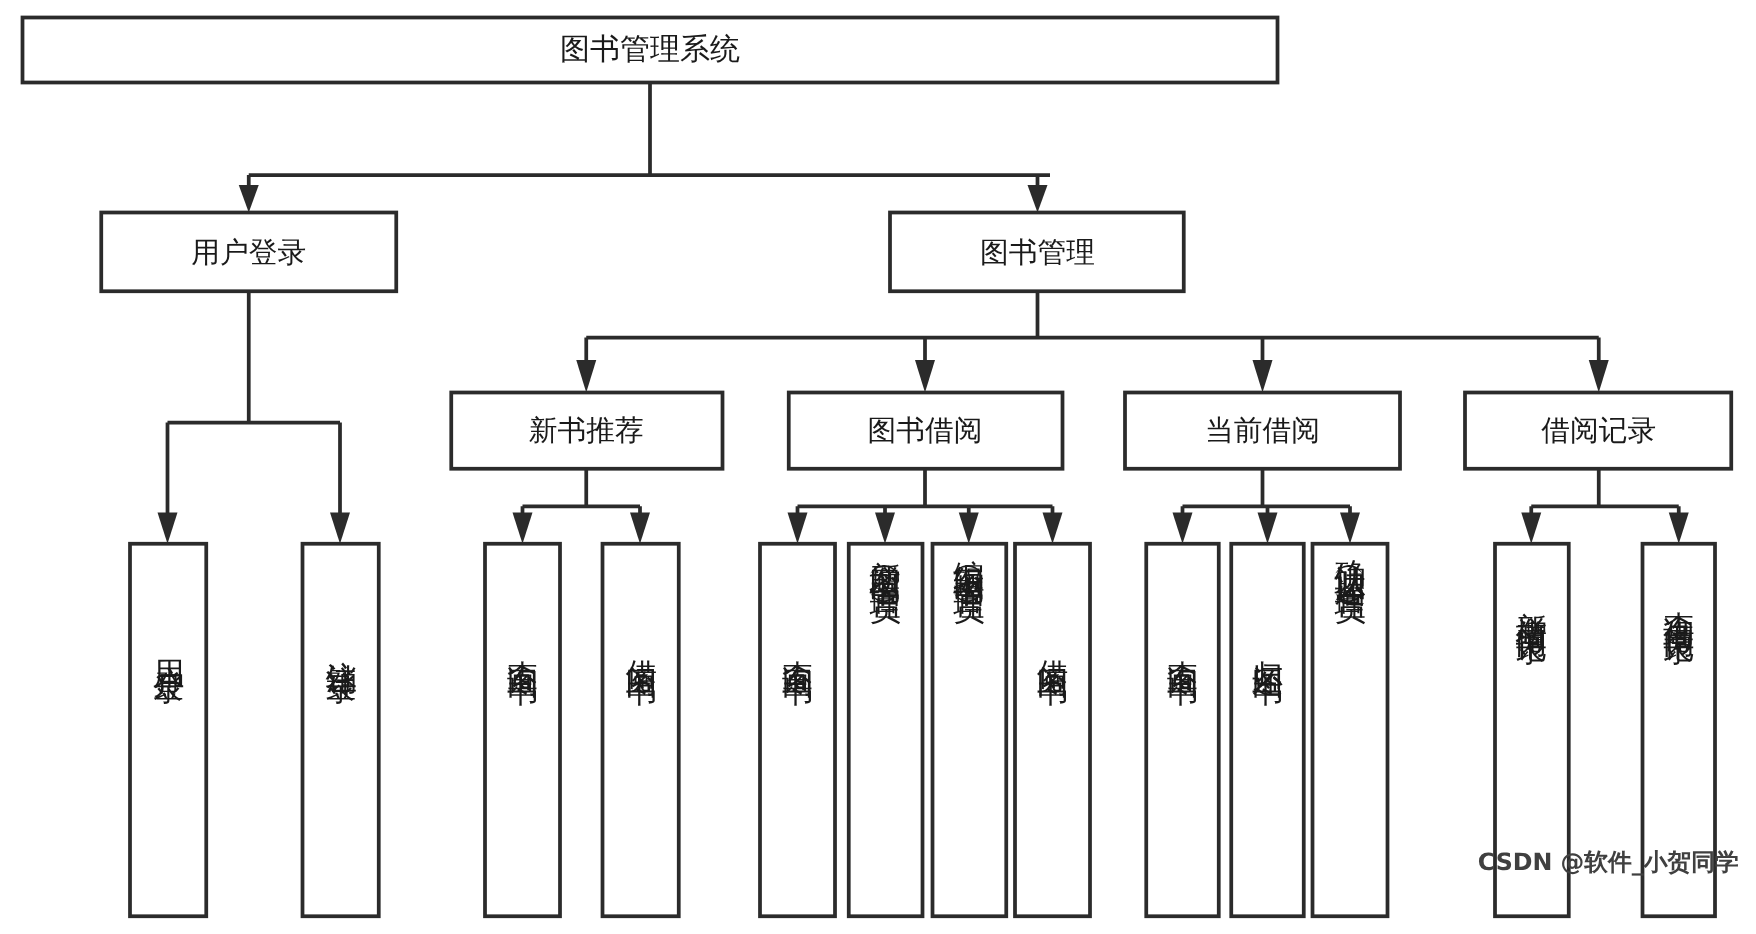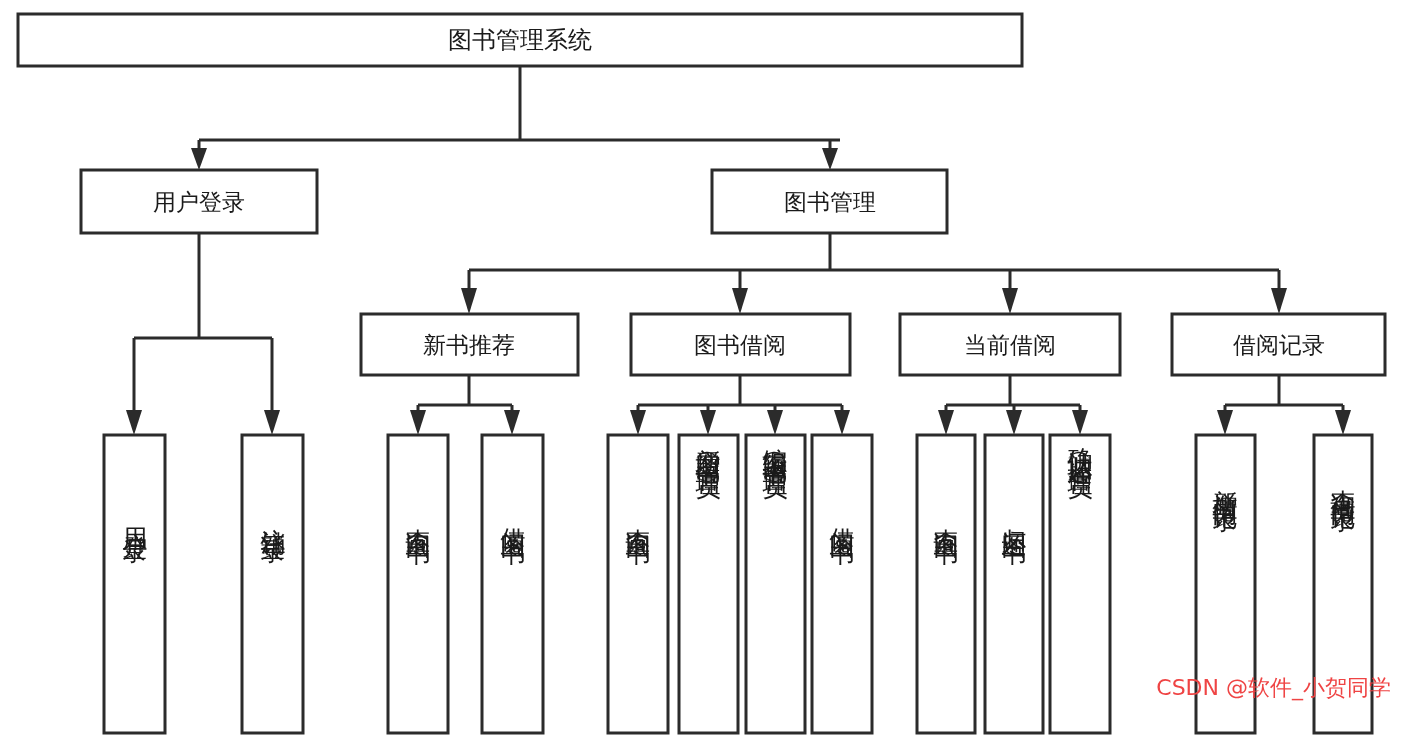--- a/index.html
+++ b/index.html
@@ -57,24 +57,25 @@
     writing-mode: vertical-rl;
     text-orientation: upright;
     text-anchor: middle;
     letter-spacing: 4px;
   }
   .watermark {
     position: absolute;
     right: 14px;
     bottom: 8px;
     font-family: "DejaVu Sans", "Liberation Sans", sans-serif;
-    font-size: 22px;
-    color: #ef4444;
+    font-size: 19px;
+    color: #404040;
     white-space: nowrap;
     pointer-events: none;
+    font-weight: bold;
   }
 </style>
 </head>
 <body>
 
 <div id="diagram-root">
 
   <svg id="flow" viewBox="0 0 1405 747" xmlns="http://www.w3.org/2000/svg">
 
     <g>

